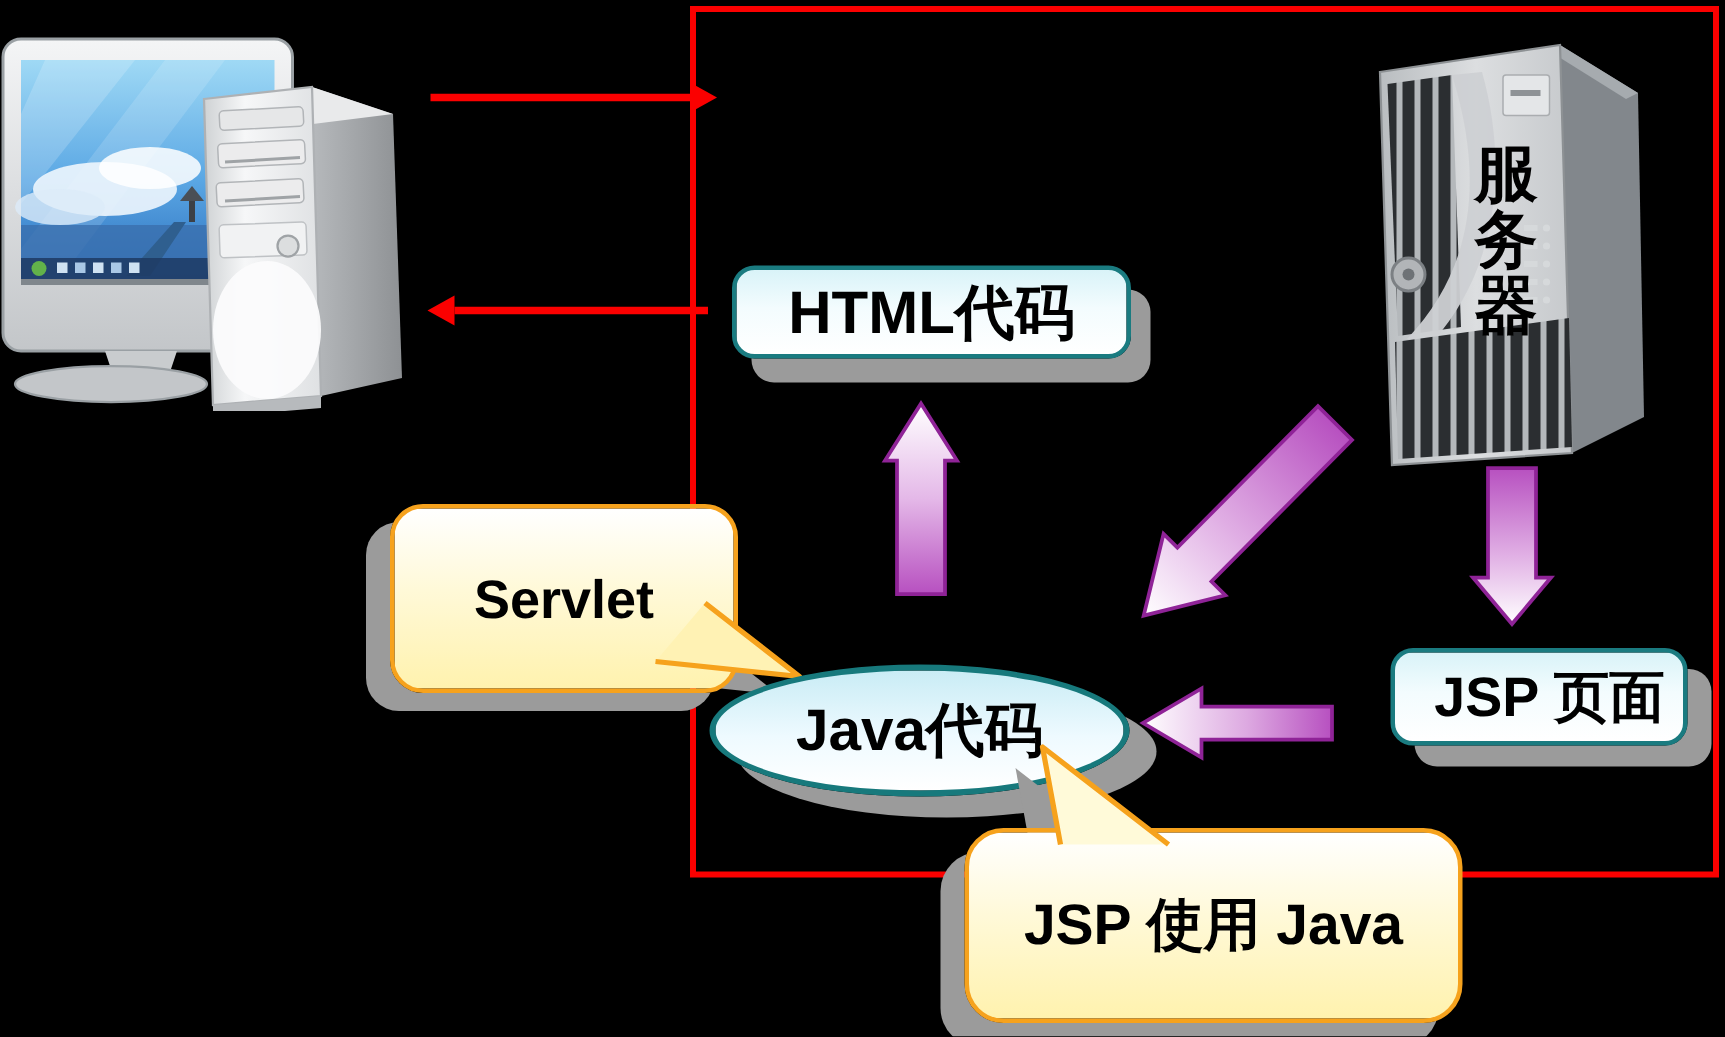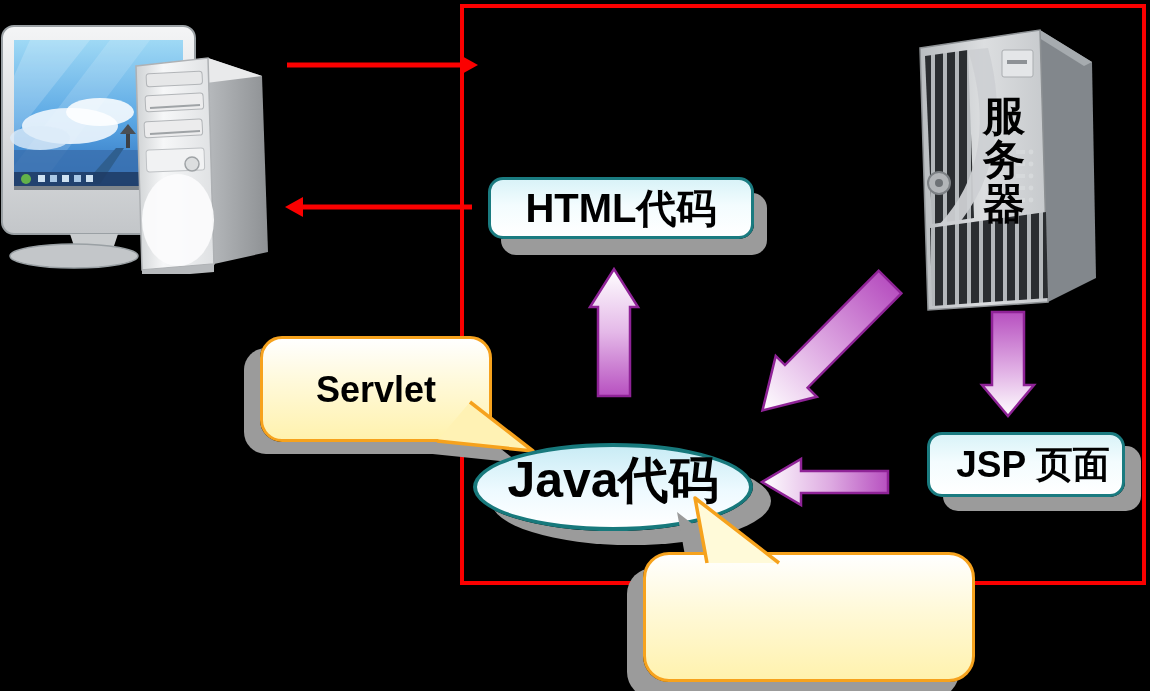--- a/index.html
+++ b/index.html
@@ -21,31 +21,31 @@
     font-weight:bold;color:#000;z-index:4;
   }
   #html-box{left:488px;top:177px;width:266px;height:62px;font-size:40px;box-shadow:13px 16px 0 #9b9b9b;}
   #jsp-box{left:927px;top:432px;width:198px;height:65px;font-size:37px;box-shadow:16px 14px 0 #9b9b9b;padding-left:14px;}
   
   #java-ellipse{
     left:473px;top:443px;width:280px;height:88px;box-sizing:border-box;
     border:4px solid #17797c;border-radius:50%;
     background:linear-gradient(180deg,#c9ecf5 0%,#eefaff 55%,#ffffff 100%);
     box-shadow:18px 14px 0 #9b9b9b;
-    display:flex;align-items:flex-start;justify-content:center;
-    font-weight:bold;font-size:50px;color:#000;z-index:6;
+    display:flex;align-items:center;justify-content:center;
+    font-weight:bold;font-size:39px;color:#000;z-index:6;
   }
   
   .callout{
     box-sizing:border-box;border:3px solid #f6a21d;border-radius:22px;
     background:linear-gradient(180deg,#ffffff 0%,#fff9d8 45%,#fff2ae 100%);
     display:flex;flex-direction:column;align-items:center;justify-content:center;
     font-weight:bold;color:#000;text-align:center;
   }
-  #servlet-callout{left:260px;top:336px;width:232px;height:106px;font-size:36px;line-height:47px;
+  #servlet-callout{left:260px;top:336px;width:232px;height:126px;font-size:36px;line-height:47px;
     box-shadow:-16px 12px 0 #9b9b9b;z-index:4;}
   #jsp-callout{left:643px;top:552px;width:332px;height:130px;font-size:38px;line-height:54px;
     border-radius:26px;box-shadow:-16px 16px 0 #9b9b9b;z-index:7;}
   
   #arrows-layer{left:0;top:0;z-index:2;pointer-events:none;}
   #client-art{left:0;top:16px;z-index:3;}
   #server-art{left:903px;top:20px;z-index:3;}
   #server-label{
     left:976px;top:94px;width:56px;z-index:4;text-align:center;
     font-weight:bold;font-size:42px;line-height:44px;color:#000;white-space:pre-line;
@@ -238,20 +238,21 @@
 
   <div class="abs cyan-box" id="jsp-box">
     <span>JSP 页面</span>
   </div>
 
   <svg class="abs" id="jsp-tail-shadow" width="140" height="100" viewBox="645 488 140 100">
     <polygon points="677,512 761,577 689,577" fill="#9b9b9b"></polygon>
   </svg>
 
   <div class="abs callout" id="jsp-callout">
+    <span>JSP 使用 Java</span>
   </div>
 
   <svg class="abs" id="jsp-tail" width="150" height="110" viewBox="645 468 150 110">
     <polygon points="695,498 779,563 707,563" fill="#fffad9"></polygon>
     <path d="M707,563 L695,498 L779,563" fill="none" stroke="#f6a21d" stroke-width="3.5" stroke-linejoin="round"></path>
   </svg>
 
 </div>
 
 </body></html>

